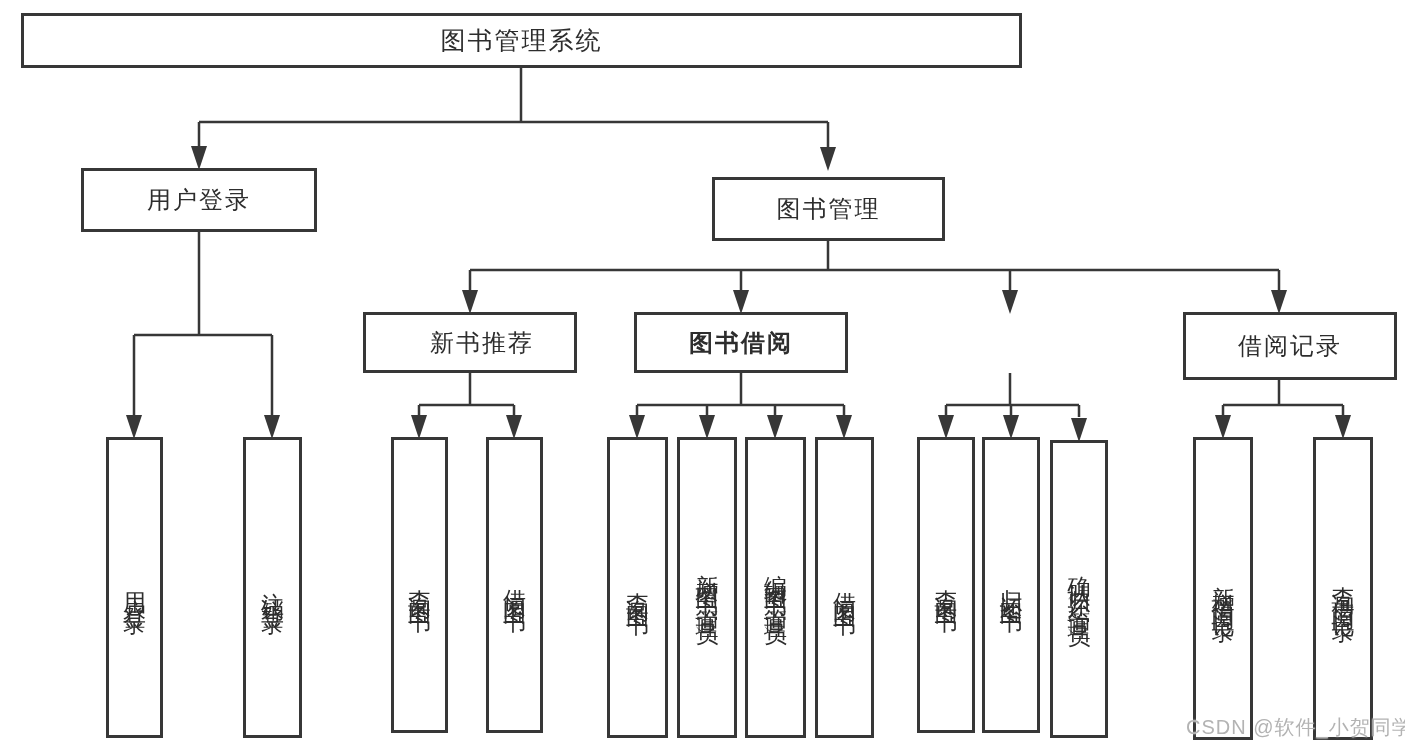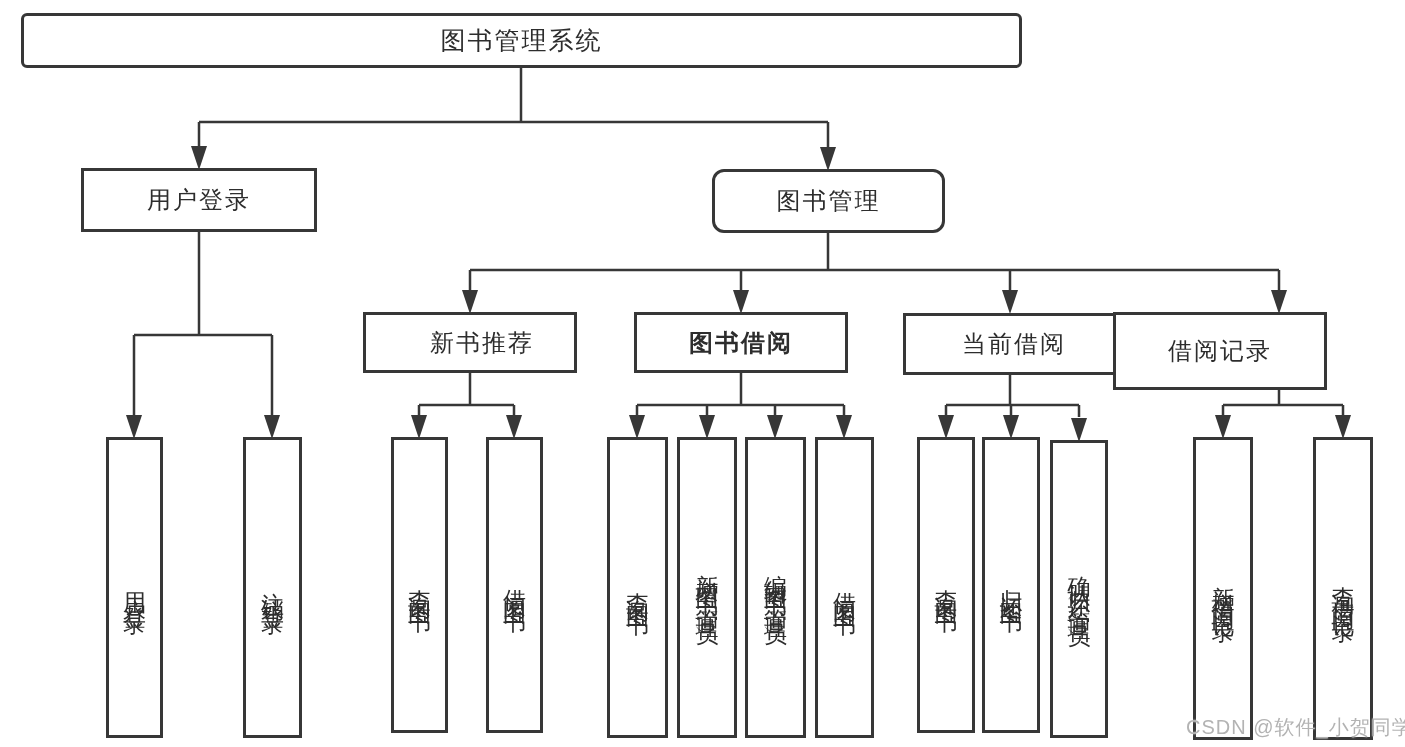--- a/index.html
+++ b/index.html
@@ -71,41 +71,38 @@
       <polygon points="775,439 767,415 783,415"></polygon>
       <polygon points="844,439 836,415 852,415"></polygon>
       <polygon points="946,439 938,415 954,415"></polygon>
       <polygon points="1011,439 1003,415 1019,415"></polygon>
       <polygon points="1079,442 1071,418 1087,418"></polygon>
       <polygon points="1223,439 1215,415 1231,415"></polygon>
       <polygon points="1343,439 1335,415 1351,415"></polygon>
     </g>
   </svg>
 
-  <div class="box h root-box" style="left:21px;top:13px;width:1001px;height:55px;border-radius:6px;">
+  <div class="box h root-box" style="left:21px;top:13px;width:1001px;height:55px;">
     <span>图书管理系统</span>
   </div>
 
   <div class="box h" style="left:81px;top:168px;width:236px;height:64px;">
     <span>用户登录</span>
   </div>
-  <div class="box h" style="left:712px;top:169px;width:233px;height:64px;border-radius:12px;">
+  <div class="box h" style="left:712px;top:177px;width:233px;height:64px;">
     <span>图书管理</span>
   </div>
 
   <div class="box h" style="left:363px;top:312px;width:214px;height:61px;padding-left:24px;">
     <span>新书推荐</span>
   </div>
   <div class="box h" style="left:634px;top:312px;width:214px;height:61px;font-weight:bold;">
     <span>图书借阅</span>
   </div>
-  <div class="box h" style="left:903px;top:313px;width:222px;height:62px;">
-    <span>当前借阅</span>
-  </div>
-  <div class="box h" style="left:1113px;top:312px;width:214px;height:78px;">
+  <div class="box h" style="left:1183px;top:312px;width:214px;height:68px;">
     <span>借阅记录</span>
   </div>
 
   <div class="box v" style="left:106px;top:437px;width:57px;height:301px;">
     <span>用户登录</span>
   </div>
   <div class="box v" style="left:243px;top:437px;width:59px;height:301px;">
     <span>注销登录</span>
   </div>
 

